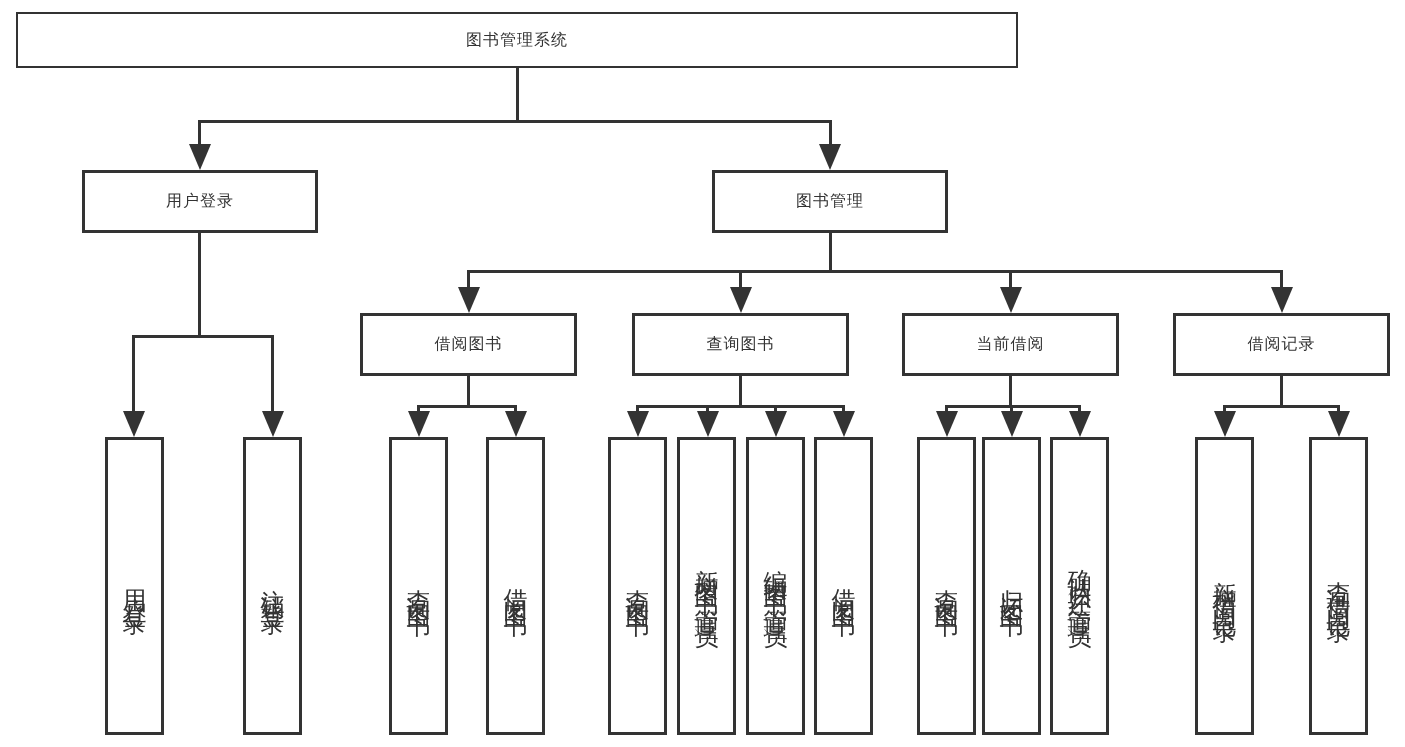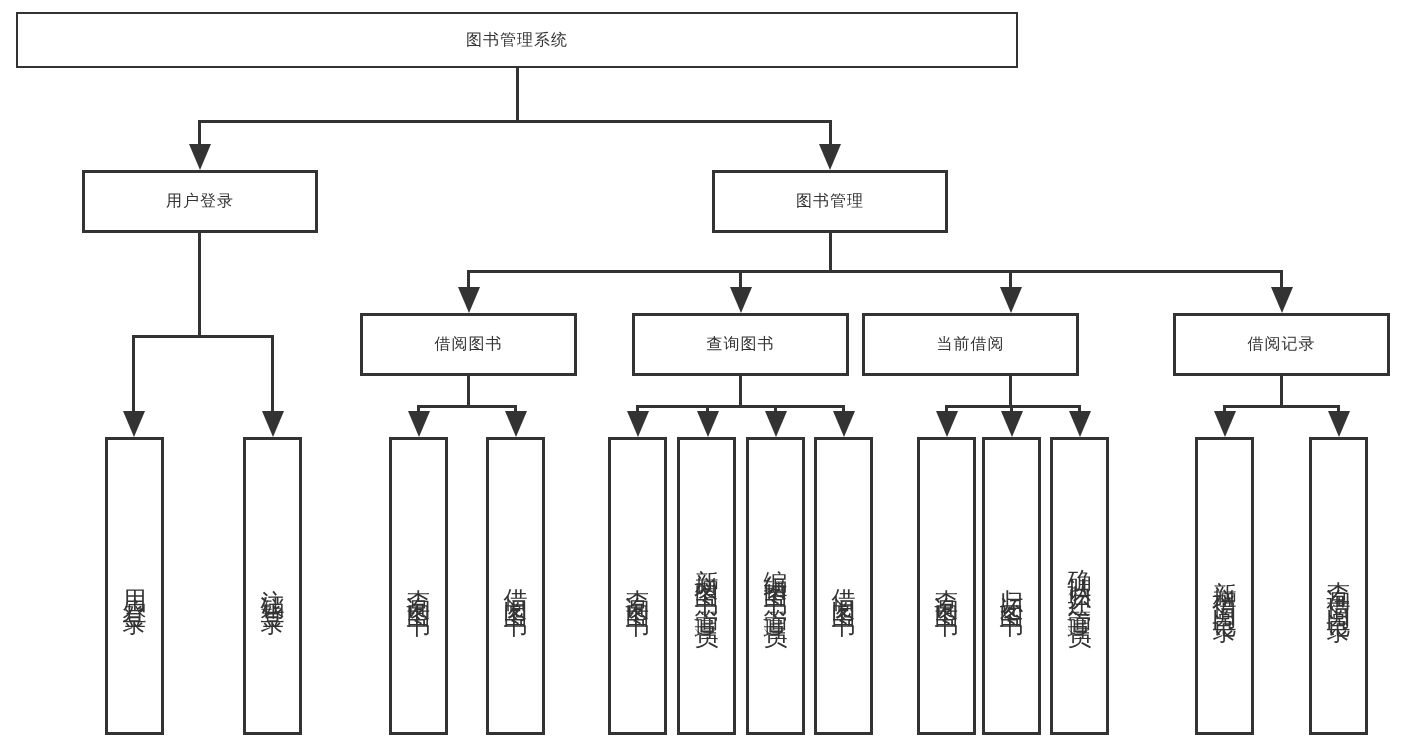--- a/index.html
+++ b/index.html
@@ -110,21 +110,21 @@
   <div class="arrow" style="left:1000px; top:287px;"></div>
   <div class="vline" style="left:1280px; top:270px; height:20px;"></div>
   <div class="arrow" style="left:1271px; top:287px;"></div>
 
   <div class="box" style="left:360px; top:313px; width:217px; height:63px;">
     <span class="lbl">借阅图书</span>
   </div>
   <div class="box" style="left:632px; top:313px; width:217px; height:63px;">
     <span class="lbl">查询图书</span>
   </div>
-  <div class="box" style="left:862px; top:313px; width:217px; height:63px;">
+  <div class="box" style="left:902px; top:313px; width:217px; height:63px;">
     <span class="lbl">当前借阅</span>
   </div>
   <div class="box" style="left:1173px; top:313px; width:217px; height:63px;">
     <span class="lbl">借阅记录</span>
   </div>
 
   <div class="vline" style="left:467px; top:376px; height:31px;"></div>
   <div class="hline" style="left:417px; top:405px; width:100px;"></div>
   <div class="vline" style="left:417px; top:405px; height:10px;"></div>
   <div class="arrow" style="left:408px; top:411px;"></div>

